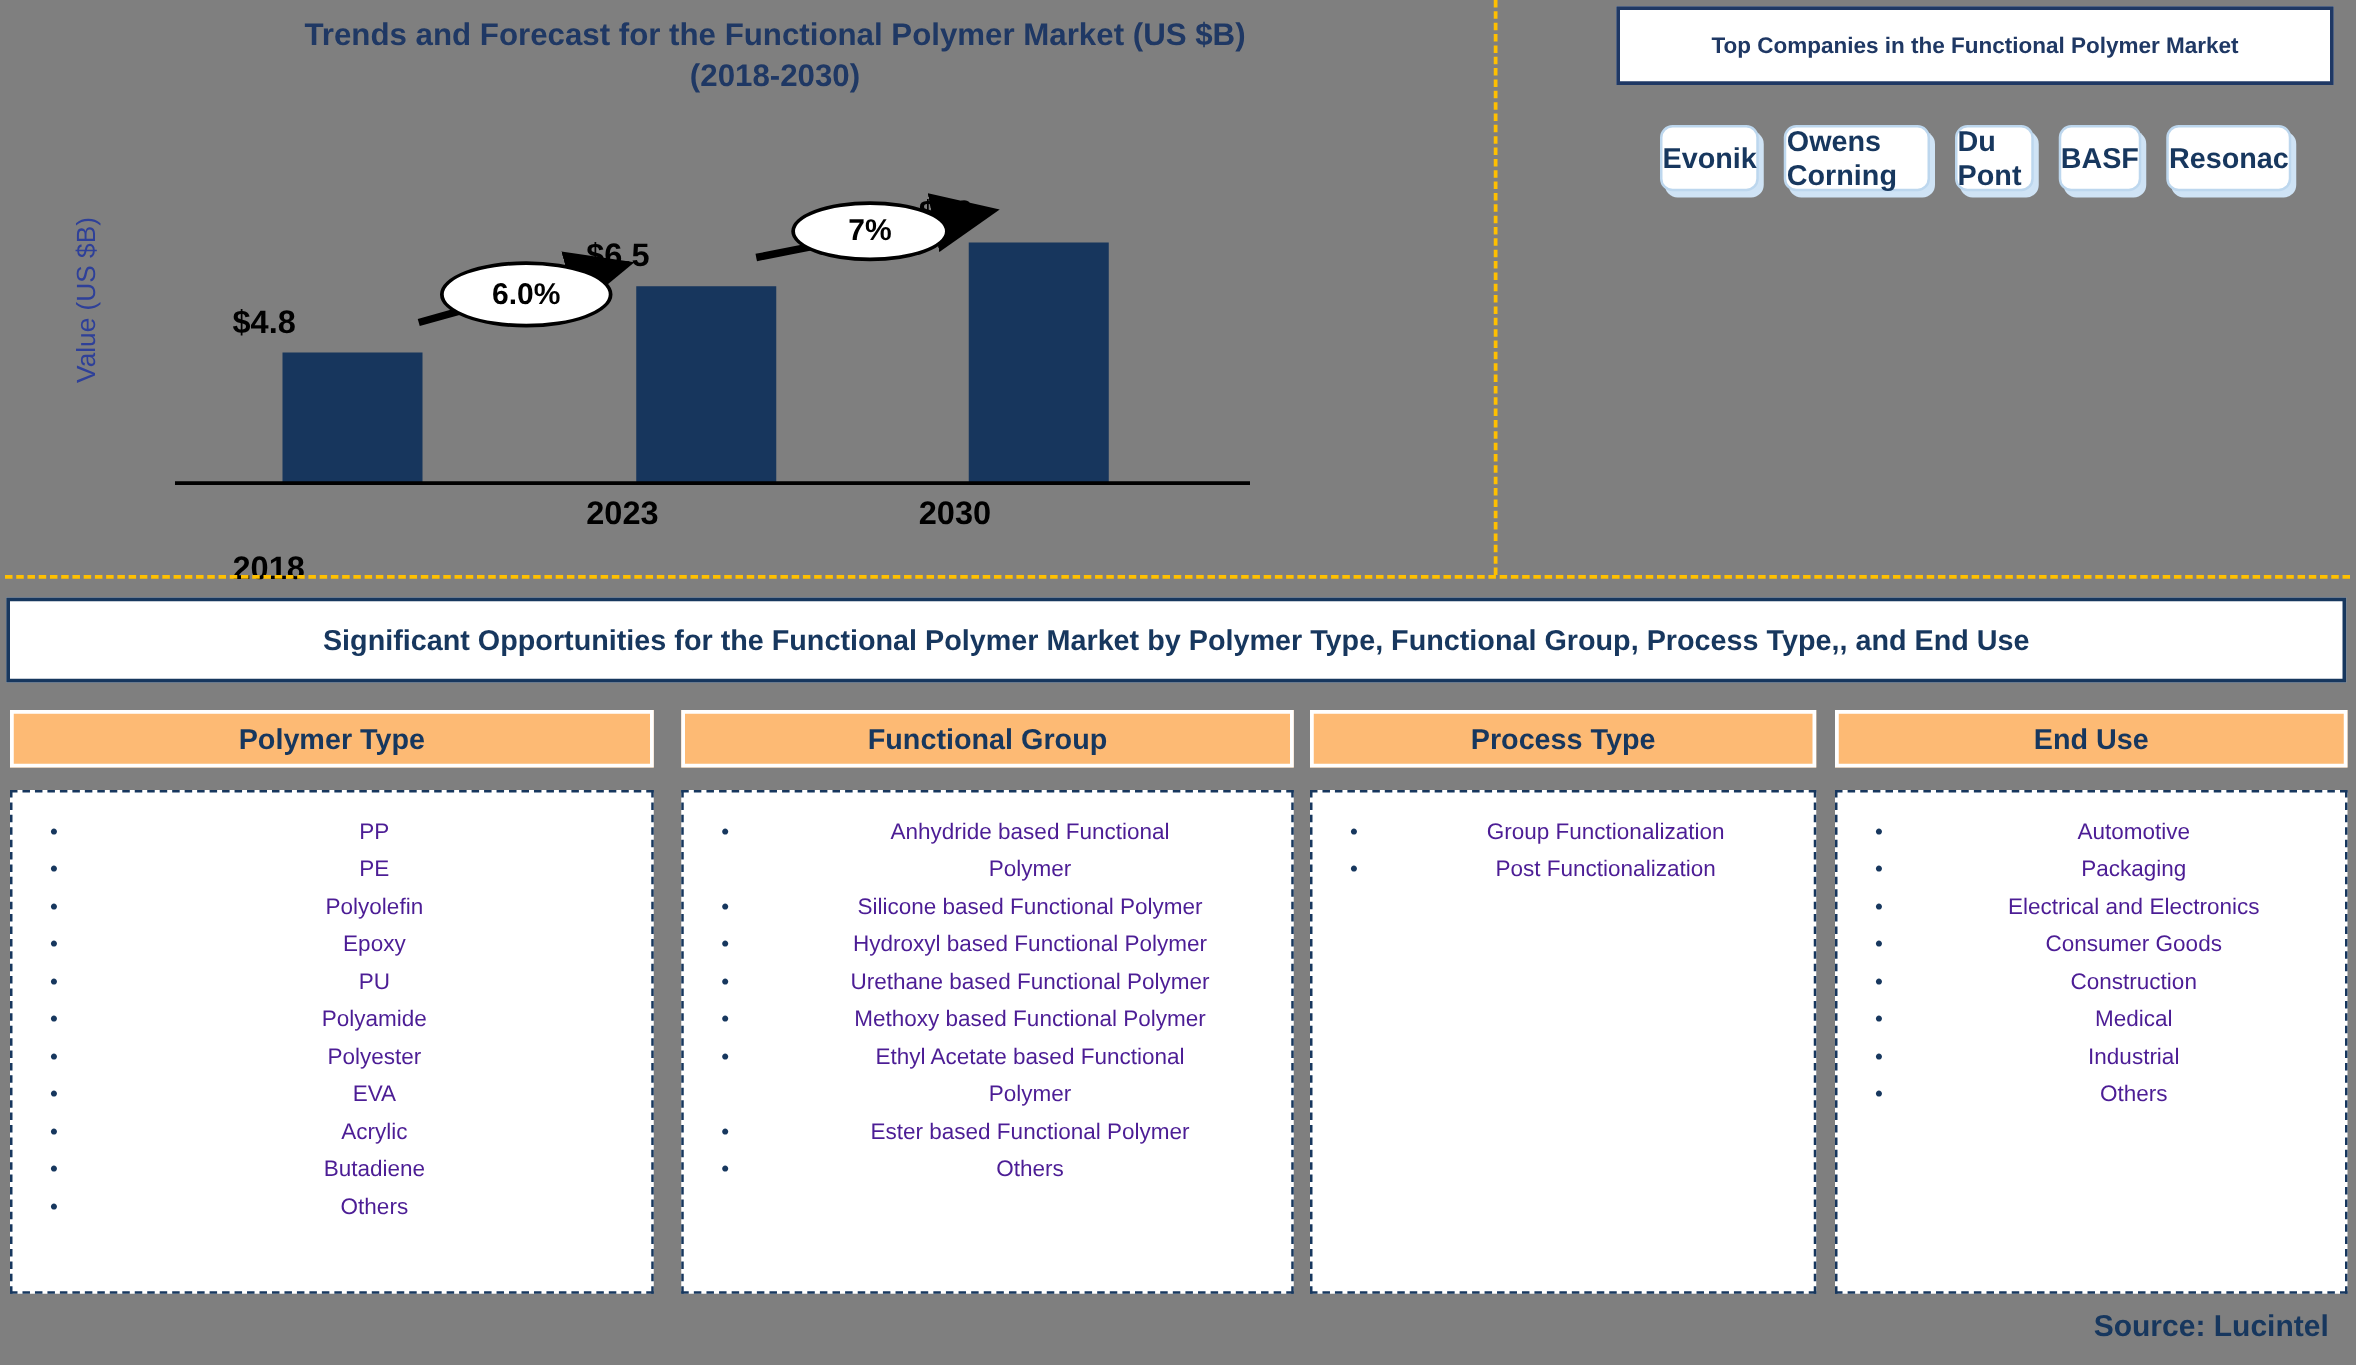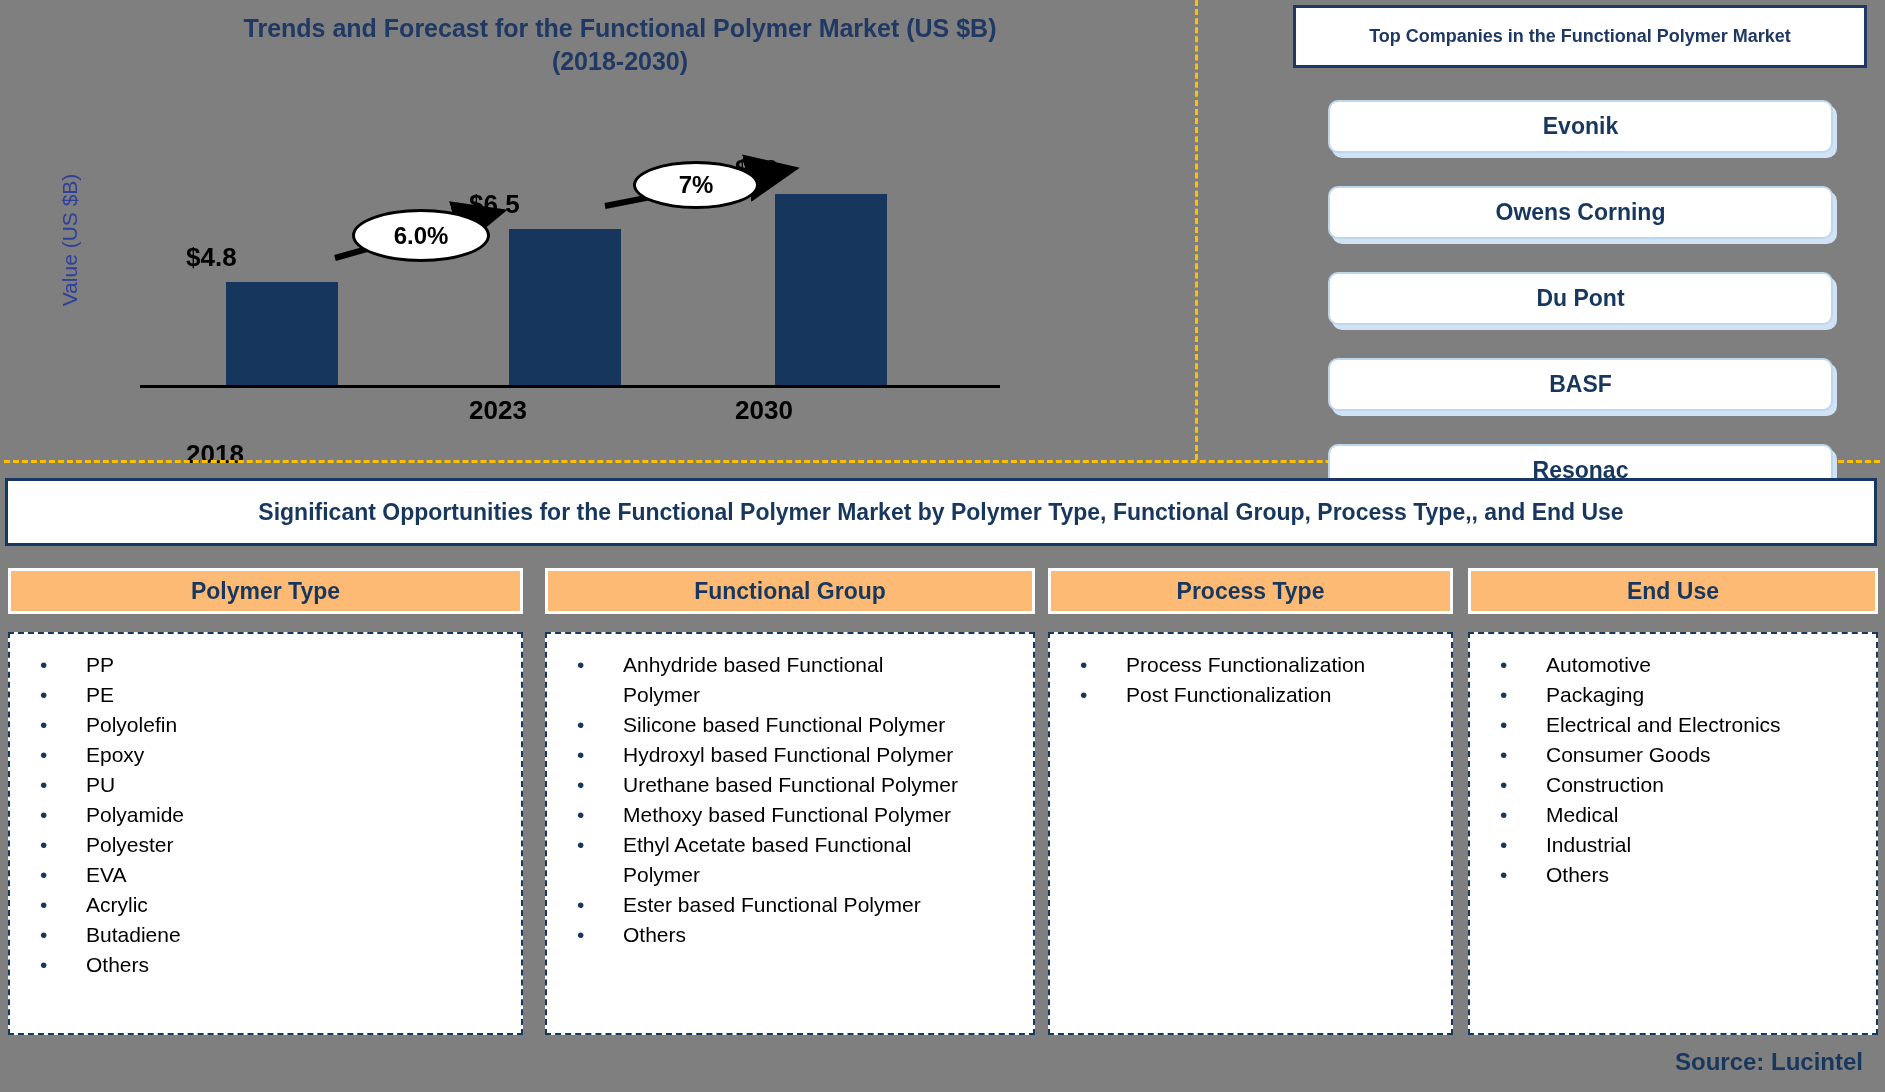--- a/index.html
+++ b/index.html
@@ -24,41 +24,41 @@
   .oval-2{left:633px;top:161px;width:126px;height:48px;}
   
   .v-divider{left:1195px;top:0;height:460px;width:0;border-left:3px dashed #FFC000;}
   .h-divider{left:4px;top:460px;width:1876px;height:0;border-top:3px dashed #FFC000;}
   
   .companies-title{left:1293px;top:5px;width:574px;height:63px;background:#fff;
     border:3px solid #1F3864;box-sizing:border-box;display:flex;align-items:center;
     justify-content:center;text-align:center;color:#1F3864;font-weight:bold;
     font-size:18px;line-height:1.2;padding:0 40px;}
   .companies-list{left:1328px;top:100px;width:505px;display:flex;
-    flex-direction:column;gap:33px;}
+    flex-direction:row;gap:20px;}
   .company-box{height:53px;background:#fff;border:2px solid #BDD7EE;border-radius:10px;
     box-shadow:4px 5px 0 #cfe3f5;display:flex;align-items:center;justify-content:center;
     color:#17375E;font-weight:bold;font-size:23px;box-sizing:border-box;}
   
   .banner{left:5px;top:478px;width:1872px;height:68px;background:#fff;
     border:3px solid #17375E;box-sizing:border-box;display:flex;align-items:center;
     justify-content:center;color:#17375E;font-weight:bold;font-size:23px;}
   .col{top:568px;}
   .col-1{left:8px;width:515px;}
   .col-2{left:545px;width:490px;}
   .col-3{left:1048px;width:405px;}
   .col-4{left:1468px;width:410px;}
   .col-header{height:46px;background:#fdba74;border:3px solid #fff;box-sizing:border-box;
     display:flex;align-items:center;justify-content:center;color:#17375E;
     font-weight:bold;font-size:23px;}
   .list-box{margin-top:18px;height:403px;background:#fff;border:2px dashed #17375E;
     box-sizing:border-box;padding:16px 8px 0 0;overflow:hidden;}
   .list-box ul{margin:0;padding:0;list-style:none;}
-  .list-box li{position:relative;padding-left:76px;color:#000000;font-size:21px;
-    line-height:30px;white-space:pre-line;}
+  .list-box li{position:relative;padding-left:76px;color:#4c1d95;font-size:18px;
+    line-height:30px;white-space:pre-line;text-align:center;}
   .list-box li::before{content:"\2022";position:absolute;left:30px;color:#17375E;}
   
   .source{right:22px;top:1048px;color:#17375E;font-weight:bold;font-size:24px;}
 </style>
 </head>
 <body>
 
 <div class="canvas">
 
   <svg class="abs arrow-svg" width="1885" height="1092">
@@ -142,21 +142,21 @@
 Polymer</li>
           <li>Ester based Functional Polymer</li>
           <li>Others</li>
         </ul>
       </div>
   </div>
   <div class="abs col col-3">
     <div class="col-header">Process Type</div>
     <div class="list-box">
         <ul>
-          <li>Process Functionalization</li>
+          <li>Group Functionalization</li>
           <li>Post Functionalization</li>
         </ul>
       </div>
   </div>
   <div class="abs col col-4">
     <div class="col-header">End Use</div>
     <div class="list-box">
         <ul>
           <li>Automotive</li>
           <li>Packaging</li>

